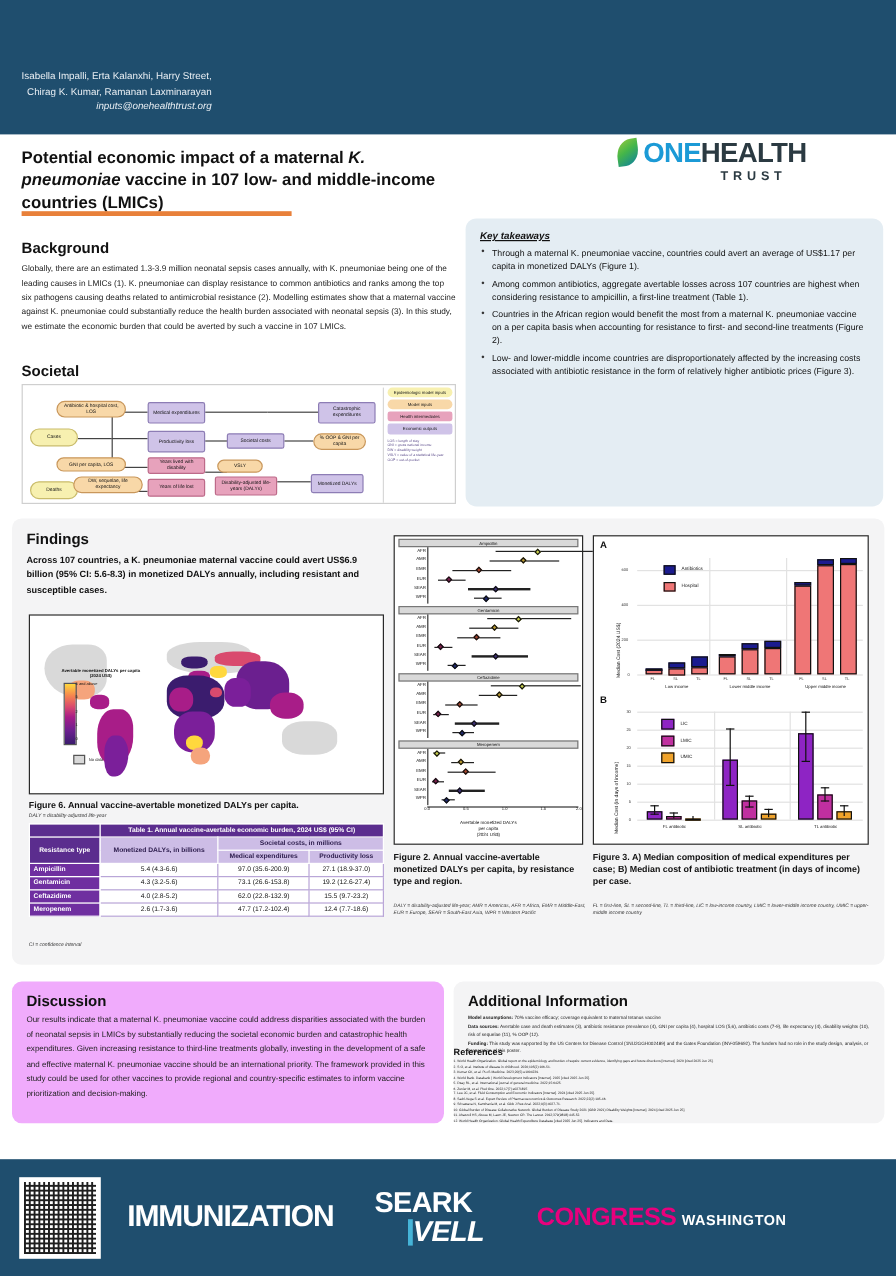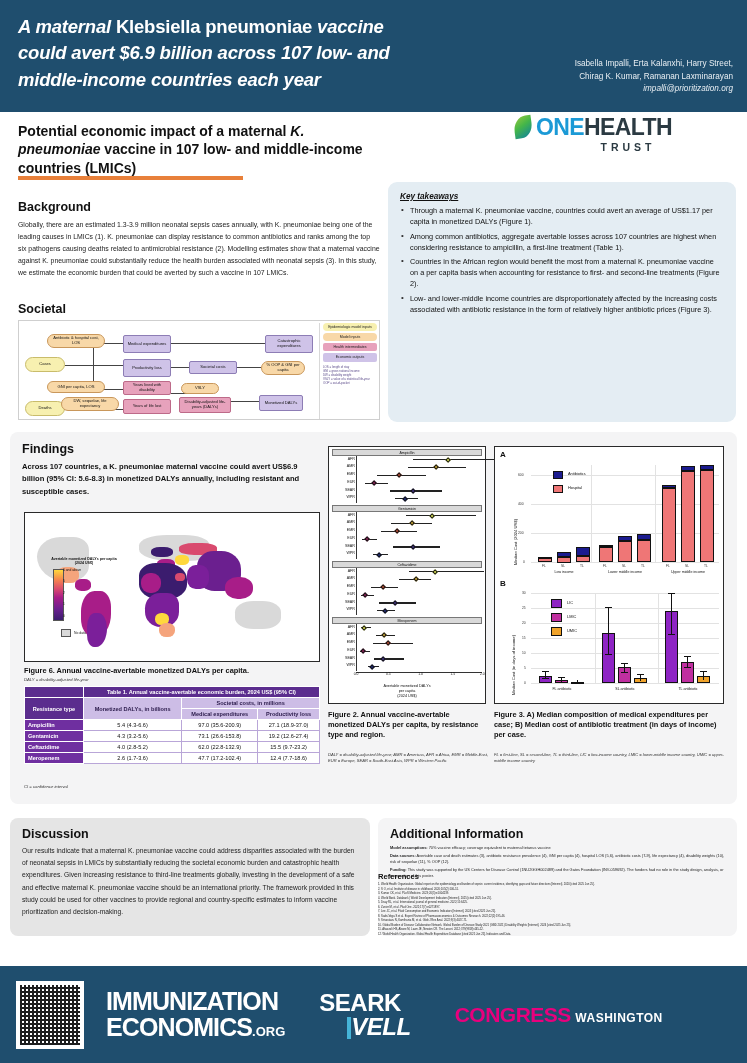--- a/index.html
+++ b/index.html
@@ -152,21 +152,21 @@
   .grp-lbl { position:absolute; font-size:3.6px; color:#111; text-align:center; }
   .err { position:absolute; width:0.9px; background:#111; }
   .errcap { position:absolute; height:0.9px; background:#111; }
   .lgd-sw { position:absolute; border:0.6px solid #111; }
   .lgd-tx { position:absolute; font-size:3.9px; color:#111; }
   .fig3-cap { position:absolute; left:484px; top:278px; width:232px; font-size:7.4px; font-weight:bold; line-height:1.35; color:#111; }
   .fig3-sub { position:absolute; left:484px; top:320px; width:234px; font-size:4.1px; font-style:italic; line-height:1.42; color:#333; }
 
   
   .discussion { position:absolute; left:10px; top:818px; width:360px; height:118px;
-                background:#e5e5e5; border-radius:8px; padding:9px 12px; }
+                background:#f0abfc; border-radius:8px; padding:9px 12px; }
   .discussion .h2 { margin-bottom:4px; }
   .discussion .body-text { font-size:6.7px; line-height:1.82; }
 
   
   .addinfo { position:absolute; left:378px; top:818px; width:359px; height:118px;
              background:#f4f4f5; border-radius:8px; padding:9px 12px; }
   .addinfo .h2 { margin-bottom:4px; }
   .ai-p { font-size:3.9px; line-height:1.52; color:#222; margin-bottom:2px; }
   .ai-p b { font-weight:bold; }
 
@@ -194,29 +194,24 @@
   .wvc .w { color:#fff; } .wvc .v { color:#e8007d; }
   .wvc .r2 { font-size:21px; font-weight:bold; color:#e8007d; letter-spacing:-0.5px; }
   .wvc .wash { font-size:12px; color:#fff; font-weight:bold; letter-spacing:0.5px; }
 </style>
 </head>
 <body>
 
 <div class="poster">
 
   <div class="header">
-    <div class="header-title">
-      <span>A maternal </span><span class="up">Klebsiella pneumoniae</span><span> vaccine</span><br>
-      <span>could avert $6.9 billion across 107 low- and</span><br>
-      <span>middle-income countries each year</span>
-    </div>
     <div class="authors">
       <div>Isabella Impalli, Erta Kalanxhi, Harry Street,</div>
       <div>Chirag K. Kumar, Ramanan Laxminarayan</div>
-      <div class="email">impalli@prioritization.org</div>
+      <div class="email">inputs@onehealthtrust.org</div>
     </div>
   </div>
 
   <div class="titlebar">
     <div class="subtitle">
       <span>Potential economic impact of a maternal </span><i>K. pneumoniae</i><span> vaccine in 107 low- and middle-income countries (LMICs)</span>
     </div>
   </div>
   <div class="orange-rule"></div>
 
@@ -714,21 +709,20 @@
       <div>12. World Health Organization. Global Health Expenditure Database [cited 2025 Jun 25]. Indicators and Data.</div>
     </div>
   </div>
 
   <div class="footer">
     <div class="qr">
         <div class="qr-inner"></div>
       </div>
     <div class="imm-logo">
       <div>IMMUNIZATION</div>
-      <div><span>ECONOMICS</span><span class="org">.ORG</span></div>
     </div>
     <div class="think-logo">
       <div><span>SEAR</span><span>K</span></div>
       <div class="l2"><span class="think-bar"></span><span>VELL</span></div>
     </div>
     <div class="wvc">
       <div><span class="r2">CONGRESS</span> <span class="wash">WASHINGTON</span></div>
     </div>
   </div>
 

